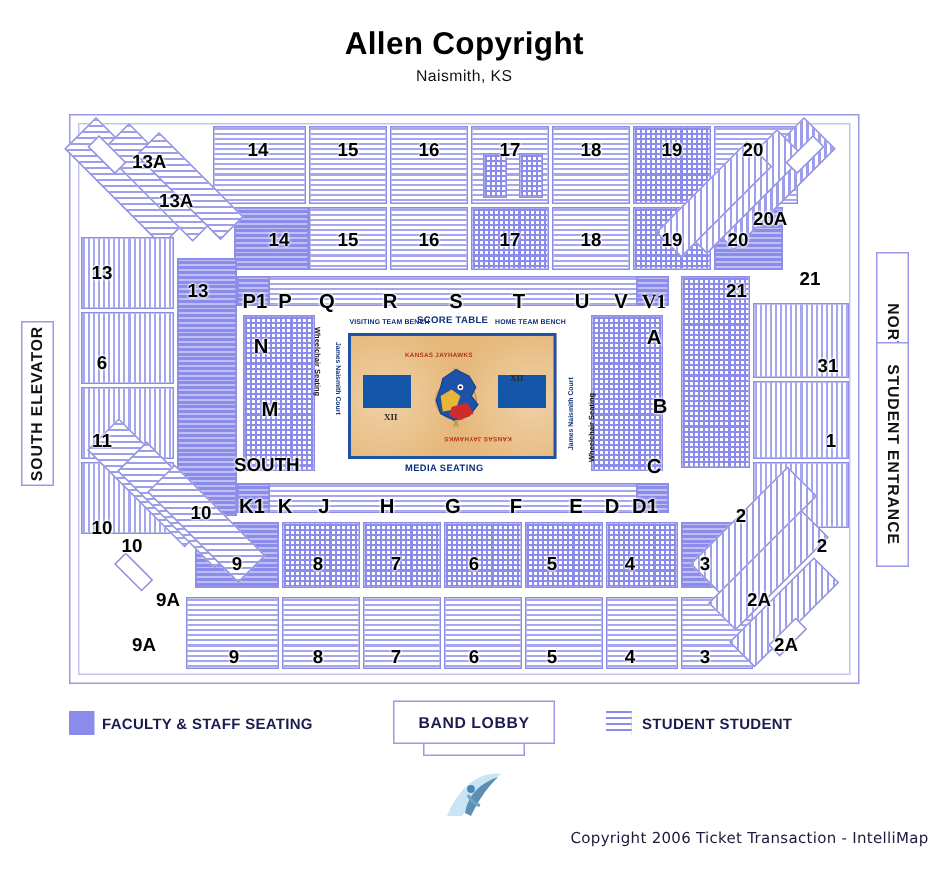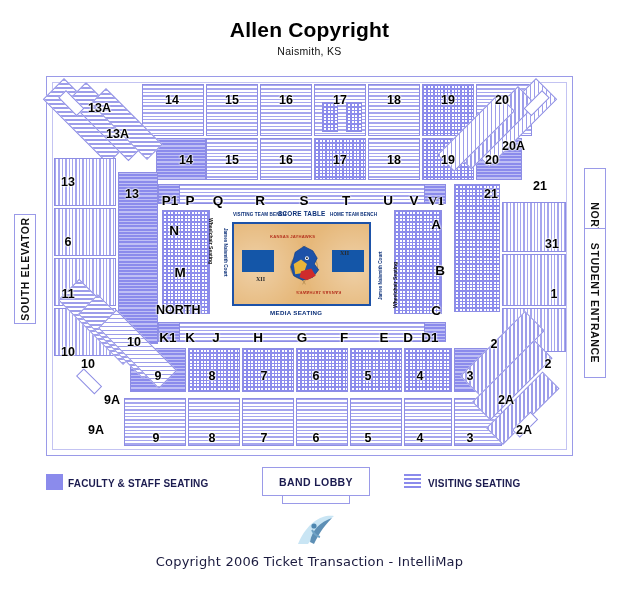--- a/index.html
+++ b/index.html
@@ -144,22 +144,22 @@
     display:flex;align-items:center;justify-content:center;
   }
   #east-lobby span{font-size:10.5px;font-weight:bold;color:#1b1b4f;letter-spacing:.4px;}
   #east-lobby-foot{
     position:absolute;left:282px;top:496px;width:68px;height:8px;
     box-sizing:border-box;border:1px solid #9a9ae8;border-top:none;background:#fff;
   }
   
   #brand-logo{position:absolute;left:294px;top:512px;width:42px;height:36px;}
   #copyright{
-    position:absolute;left:0;top:554px;width:619px;text-align:center;
-    font-size:13px;color:#1b1b3f;letter-spacing:.2px;
+    position:absolute;left:0;top:554px;width:619px;text-align:right;
+    font-size:10px;color:#1b1b3f;letter-spacing:.2px;
     font-family:"DejaVu Sans",sans-serif;
   }
 </style>
 </head>
 <body>
 
 <div id="venue-title">Allen Copyright</div>
 <div id="venue-city">Naismith, KS</div>
 
 <div id="map">
@@ -263,21 +263,21 @@
     </svg>
   </div>
 
   <div class="bench-lab" style="left:187px;top:136px;">VISITING TEAM BENCH</div>
   <div class="score-lab" style="left:232px;top:134px;">SCORE TABLE</div>
   <div class="bench-lab" style="left:284px;top:136px;">HOME TEAM BENCH</div>
   <div class="media-lab" style="left:224px;top:233px;">MEDIA SEATING</div>
   <div class="vert-lab" style="left:182px;top:152px;transform:rotate(90deg);">James Naismith Court</div>
   <div class="vert-lab" style="left:332px;top:224px;transform:rotate(-90deg);">James Naismith Court</div>
 
-  <div class="lab lab-md" style="left:110px;top:228px;">NORTH</div>
+  <div class="lab lab-md" style="left:110px;top:228px;">SOUTH</div>
   <div class="wheel-lab" style="left:168px;top:142px;transform:rotate(90deg);">Wheelchair Seating</div>
   <div class="wheel-lab" style="left:346px;top:232px;transform:rotate(-90deg);">Wheelchair Seating</div>
 
   <div></div>
 <div class="lab lab-md" style="left: 116px; top: 18px; width: 20px;">14</div>
     <div class="lab lab-md" style="left: 176px; top: 18px; width: 20px;">15</div>
     <div class="lab lab-md" style="left: 230px; top: 18px; width: 20px;">16</div>
     <div class="lab lab-md" style="left: 284px; top: 18px; width: 20px;">17</div>
     <div class="lab lab-md" style="left: 338px; top: 18px; width: 20px;">18</div>
     <div class="lab lab-md" style="left: 392px; top: 18px; width: 20px;">19</div>
@@ -358,21 +358,21 @@
   <span>STUDENT ENTRANCE</span>
 </div>
 
 <div id="legend-faculty-swatch"></div>
 <div class="legend-item" id="legend-faculty-label">FACULTY &amp; STAFF SEATING</div>
 <div id="east-lobby">
   <span>BAND LOBBY</span>
 </div>
 <div id="east-lobby-foot"></div>
 <div id="legend-student-swatch"></div>
-<div class="legend-item" id="legend-student-label">VISITING SEATING</div>
+<div class="legend-item" id="legend-student-label">STUDENT STUDENT</div>
 
 <svg id="brand-logo" viewBox="0 0 42 36">
   <path d="M4 32 C14 8, 30 2, 40 4 C30 12, 22 22, 14 32 Z" fill="#bfe0f2" opacity=".85"></path>
   <path d="M16 30 C18 18, 26 10, 38 6 C28 16, 24 24, 20 32 Z" fill="#5d8fb5"></path>
   <circle cx="20" cy="14" r="2.6" fill="#4d86b0"></circle>
   <path d="M18 18 C20 22, 22 24, 26 25" stroke="#6fa3c6" stroke-width="2" fill="none"></path>
 </svg>
 <div id="copyright">Copyright 2006 Ticket Transaction - IntelliMap</div>
 
 </body></html>

